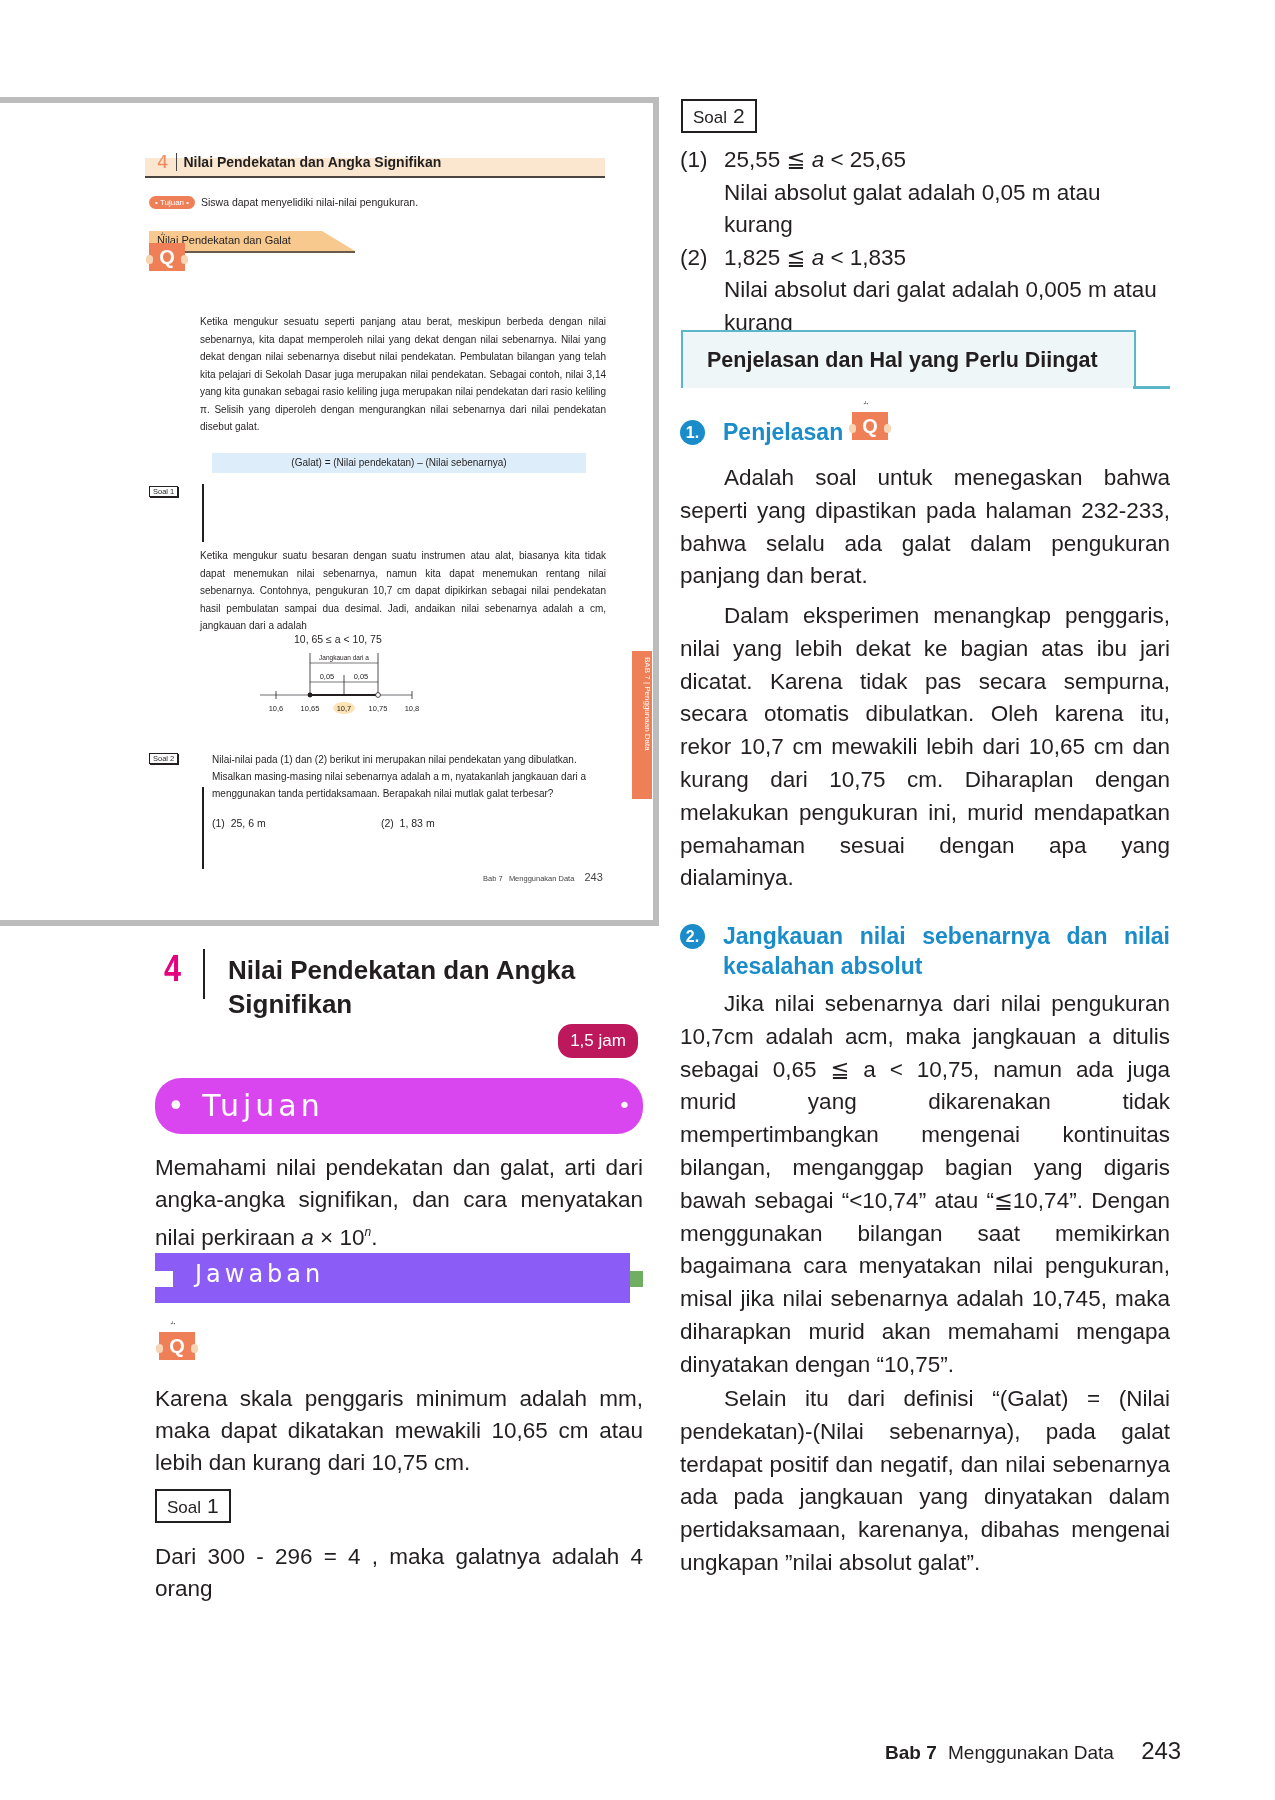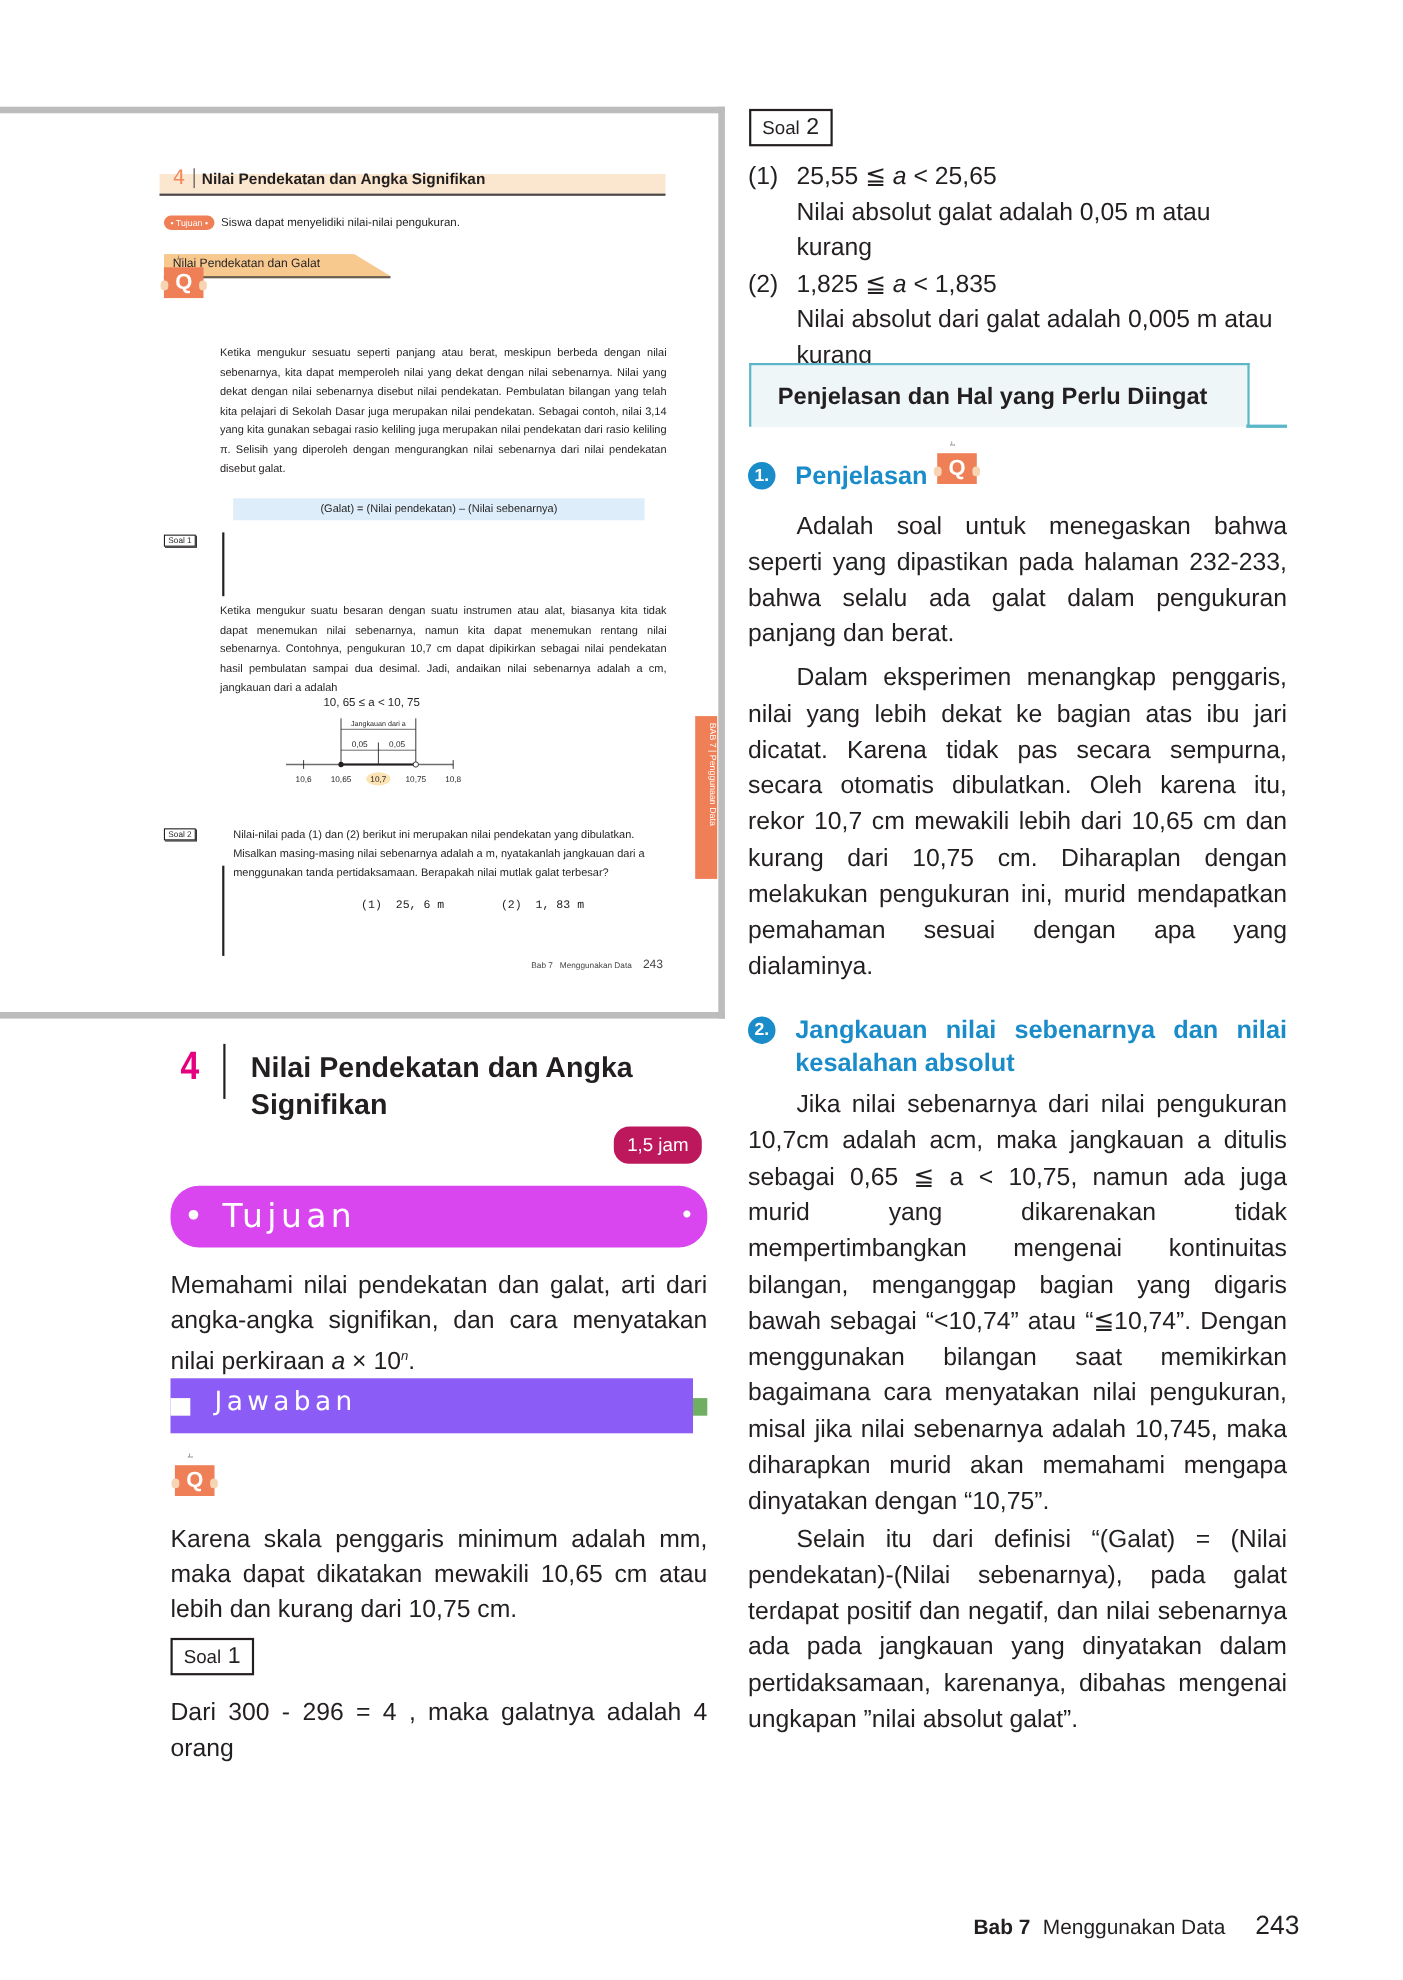--- a/index.html
+++ b/index.html
@@ -52,21 +52,21 @@
     font-size: 10px; text-align: center; line-height: 20px; font-family: "Liberation Sans", sans-serif;
   }
   .soal-small {
     border: 1px solid #231f20; font-size: 7.5px; padding: 0 3px; font-family: "Liberation Sans", sans-serif;
     box-shadow: 1px 1px 0 #231f20; background: #fff;
   }
   .t-soal-bar { width: 1.5px; background: #231f20; }
   .t-soal-text { left: 216px; width: 394px; font-size: 10px; line-height: 17px; font-family: "Liberation Sans", sans-serif; }
   .t-ineq { left: 284px; top: 530px; font-size: 10.5px; font-family: "Liberation Sans", sans-serif; margin-left: 14px; }
   .t-numline { left: 260px; top: 548px; width: 180px; height: 70px; }
-  .t-opts { left: 216px; top: 720px; width: 390px; font-size: 10.5px; font-family: Liberation Mono, monospace; text-align: center; }
+  .t-opts { left: 216px; top: 720px; width: 390px; font-size: 10.5px; font-family: Liberation Sans, sans-serif; }
   .t-opts span { display: inline-block; }
   .t-footer { left: 487px; top: 768px; font-size: 7.5px; font-family: "Liberation Sans", sans-serif; color: #444; }
   .t-footer .pg { font-size: 11px; margin-left: 8px; }
   .t-sidetab {
     left: 636px; top: 548px; width: 20px; height: 148px; background: #ef7f56; color: #fff;
     writing-mode: vertical-rl; font-size: 8px; padding-top: 6px; font-family: "Liberation Sans", sans-serif;
   }
 
   
   .lesson-num {

